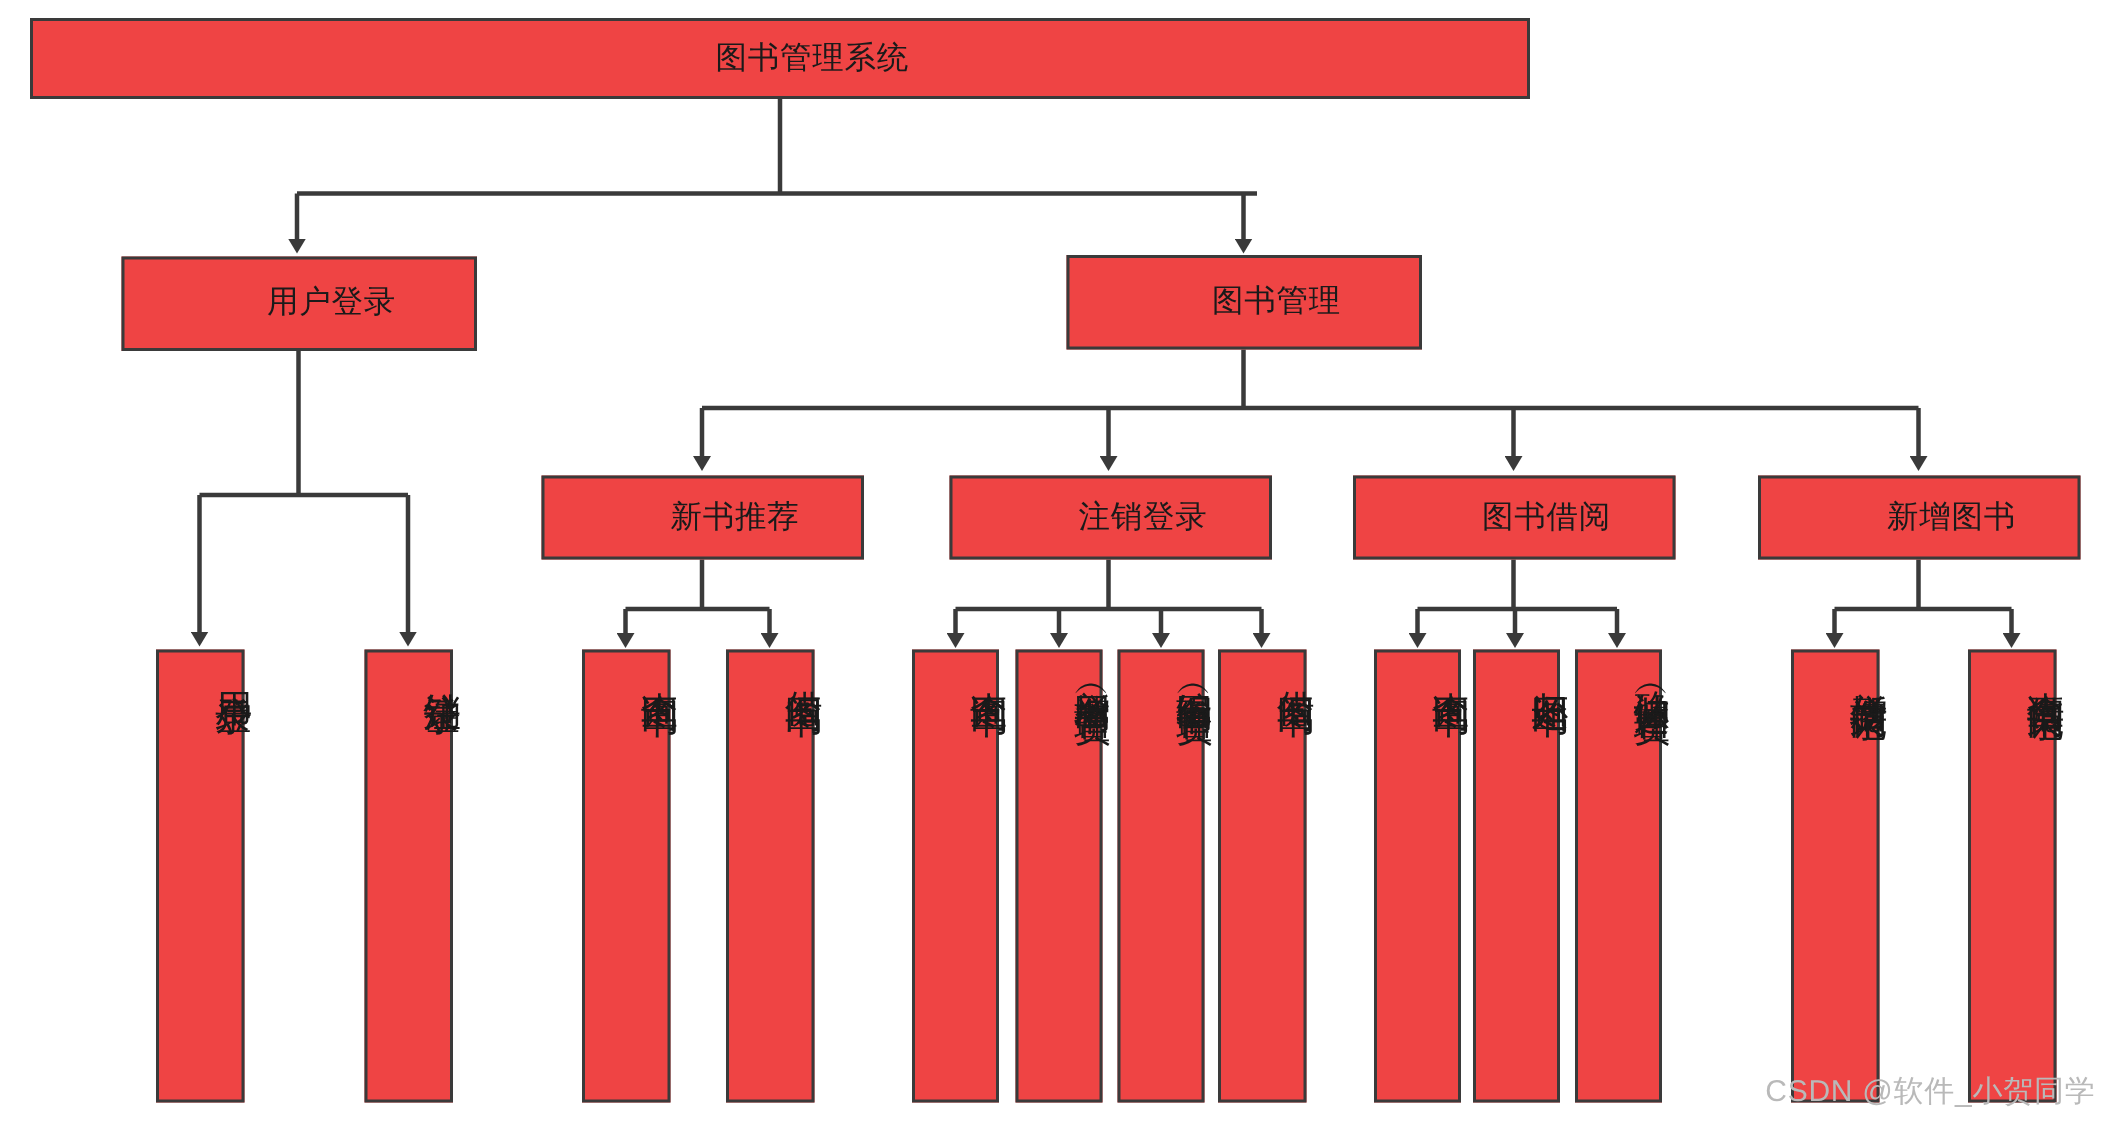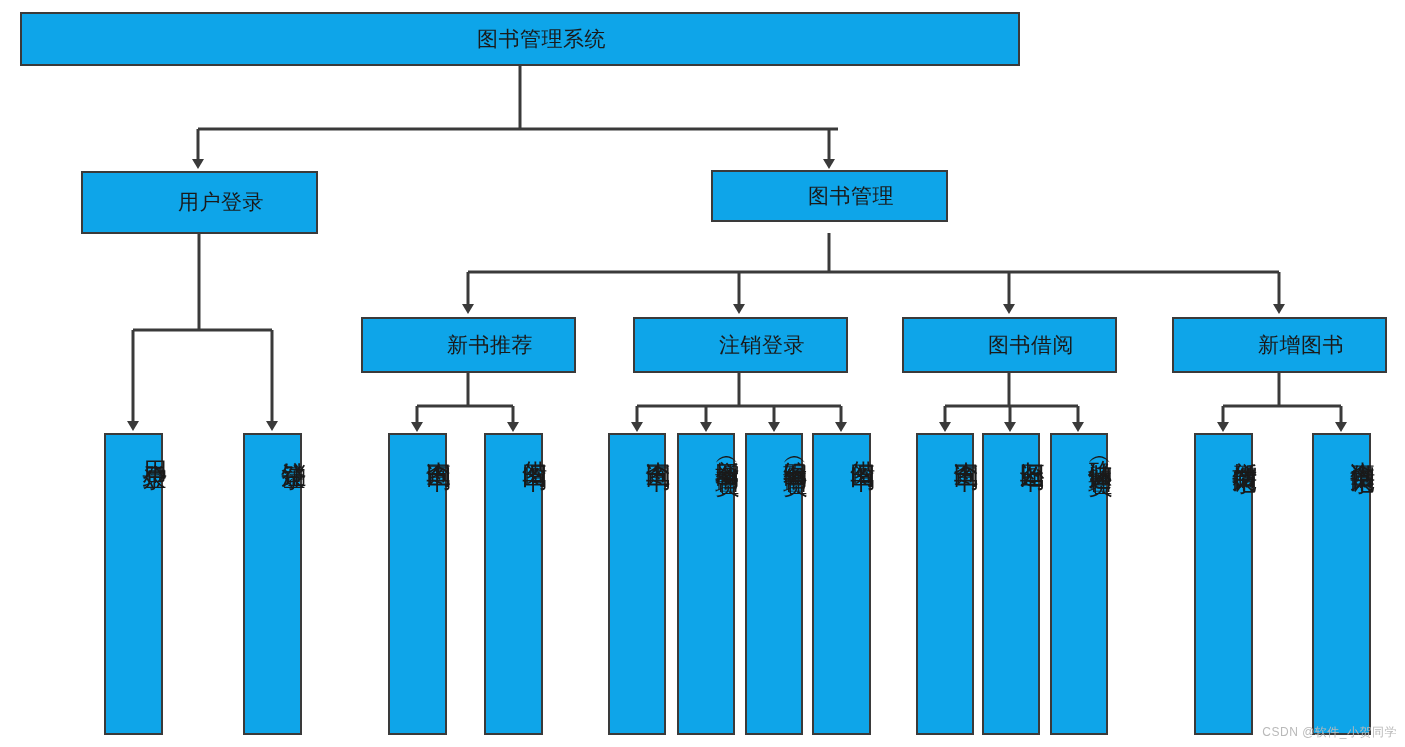--- a/index.html
+++ b/index.html
@@ -22,21 +22,21 @@
     left: 0;
     top: 0;
     width: 1405px;
     height: 747px;
     pointer-events: none;
   }
   .node {
     position: absolute;
     box-sizing: border-box;
     border: 2px solid #3a3a3a;
-    background: #0ea5e9;
+    background: #ef4444;
     display: flex;
     align-items: center;
     justify-content: center;
     color: #1a1a1a;
     z-index: 2;
     padding-left: 43px;
   }
   .node .lbl {
     display: block;
     text-align: center;
@@ -59,21 +59,21 @@
     letter-spacing: 2px;
     white-space: nowrap;
   }
   .node.v.tall .lbl {
     font-size: 24px;
   }
   #watermark {
     position: absolute;
     right: 8px;
     bottom: 6px;
-    font-size: 12px;
+    font-size: 20px;
     color: #b9b9b9;
     letter-spacing: 0.5px;
     z-index: 5;
     white-space: nowrap;
   }
 </style>
 </head>
 <body>
 
 <div id="canvas">
@@ -128,21 +128,21 @@
     </g>
   </svg>
 
   <div class="node h" style="left:20px; top:12px; width:1000px; height:54px;">
     <span class="lbl">图书管理系统</span>
   </div>
 
   <div class="node h" style="left:81px; top:171px; width:237px; height:63px;">
     <span class="lbl">用户登录</span>
   </div>
-  <div class="node h" style="left:711px; top:170px; width:237px; height:52px;">
+  <div class="node h" style="left:711px; top:170px; width:237px; height:63px;">
     <span class="lbl">图书管理</span>
   </div>
 
   <div class="node h" style="left:361px; top:317px; width:215px; height:56px;justify-content:center;">
     <span class="lbl">新书推荐</span>
   </div>
   <div class="node h" style="left:633px; top:317px; width:215px; height:56px;">
     <span class="lbl">注销登录</span>
   </div>
   <div class="node h" style="left:902px; top:317px; width:215px; height:56px;">

